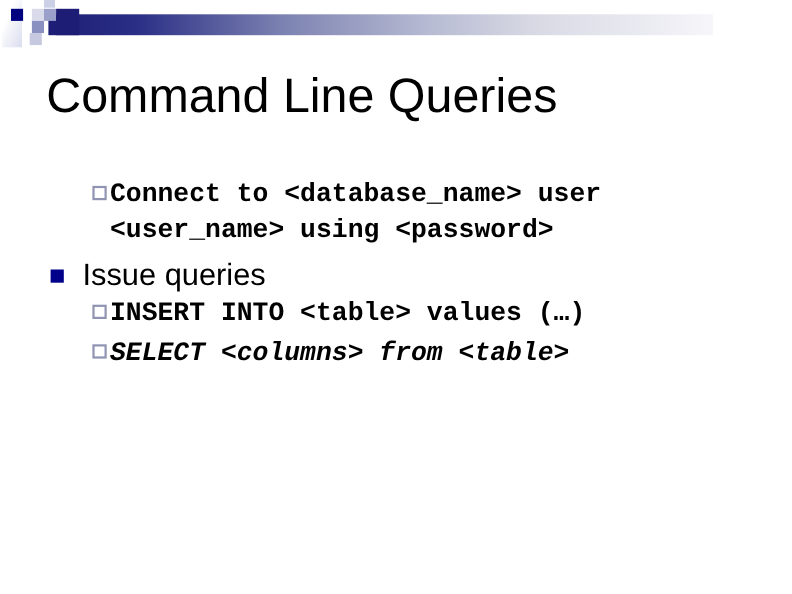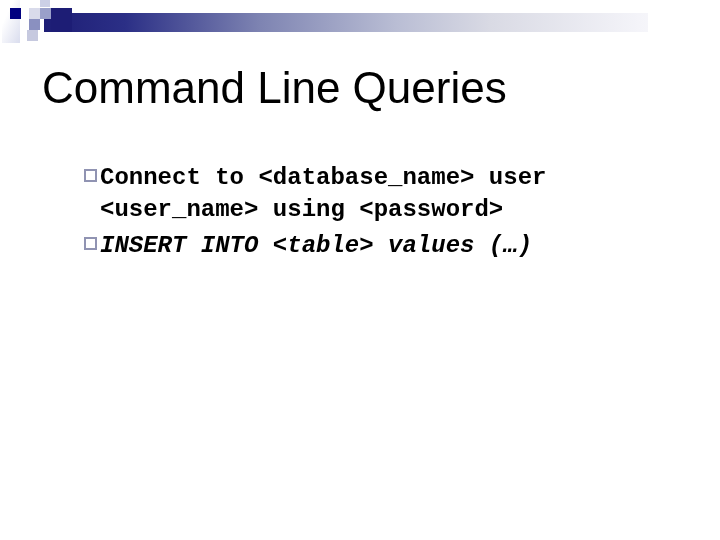--- a/index.html
+++ b/index.html
@@ -107,22 +107,30 @@
   <h1 class="title">Command Line Queries</h1>
 
   <div class="content">
 
 
     <div class="l2">
       <span class="b2"></span>
       <span class="l2t">Connect to &lt;database_name&gt; user &lt;user_name&gt; using &lt;password&gt;</span>
     </div>
 
+    <div class="l1 second">
+      <span class="b1"></span>
+      <span class="l1t">Issue queries</span>
+    </div>
 
 
     <div class="l2">
       <span class="b2"></span>
       <span class="l2t">INSERT INTO &lt;table&gt; values (…)</span>
     </div>
 
+    <div class="l2">
+      <span class="b2"></span>
+      <span class="l2t">SELECT &lt;columns&gt; from &lt;table&gt;</span>
+    </div>
 
   </div>
 </div>
 
 </body></html>

